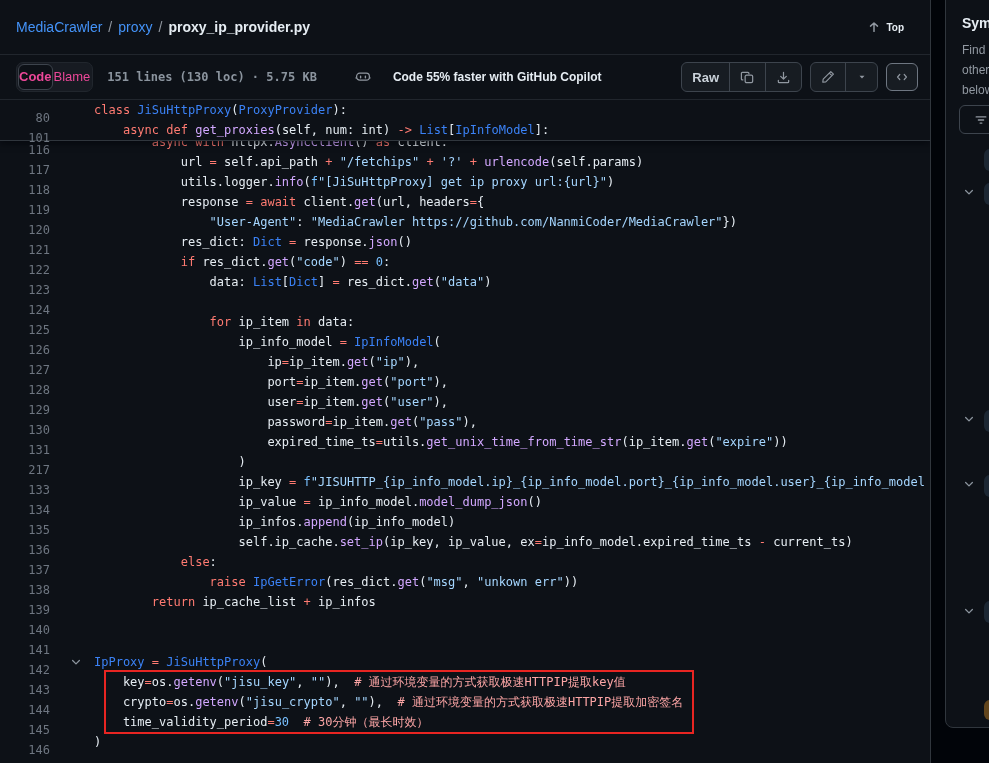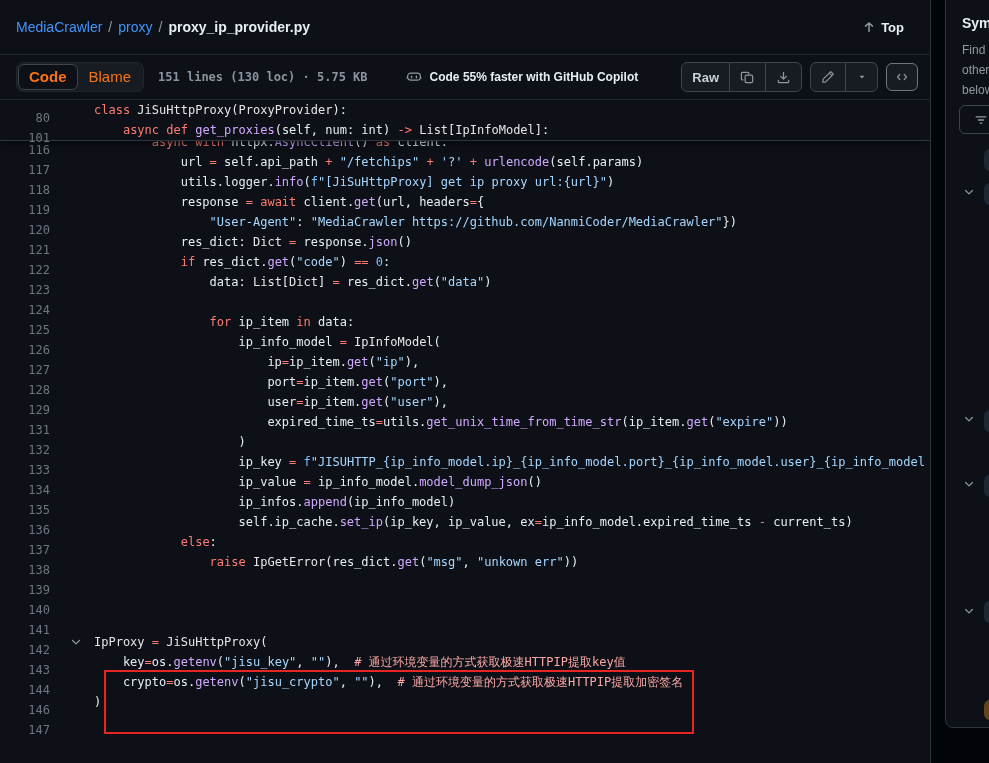--- a/index.html
+++ b/index.html
@@ -10,32 +10,32 @@
   .main { position:absolute; left:0; top:0; width:931px; height:763px;
           background:#0d1117; border-right:1px solid #30363d; }
 
   
   .crumb-row { height:55px; border-bottom:1px solid #21262d; display:flex; align-items:center;
                padding:0 16px; font-size:14px; position:relative; }
   .crumb-link { color:#4493f8; text-decoration:none; font-weight:400; cursor:pointer; }
   .crumb-sep { color:#9198a1; margin:0 6px; }
   .crumb-file { color:#e6edf3; font-weight:700; }
   .top-link { position:absolute; right:26px; display:flex; align-items:center; gap:5px;
-              color:#e6edf3; font-size:13px; font-weight:600; cursor:pointer; }
+              color:#e6edf3; font-size:10px; font-weight:600; cursor:pointer; }
   .top-link svg { color:#9198a1; }
 
   
   .toolbar { height:45px; border-bottom:1px solid #21262d; display:flex; align-items:center;
              padding:0 12px 0 16px; }
   .seg { display:flex; background:#171b22; border:1px solid #21262d; border-radius:7px; padding:1px; }
-  .seg-btn { padding:3px 10px; font-size:15px; border-radius:6px; color:#f97316; cursor:pointer;
+  .seg-btn { padding:3px 0; font-size:13px; border-radius:6px; color:#ec4899; cursor:pointer;
              border:1px solid transparent; line-height:18px; }
   .seg-btn.active { background:#0d1117; border-color:#3d444d; font-weight:600; }
   .file-info { margin-left:14px; font-size:12px; color:#8b949e; font-family:"DejaVu Sans Mono", monospace;font-weight:bold; }
-  .copilot { margin-left:38px; display:flex; align-items:center; gap:8px; font-size:12px; font-weight:600; }
+  .copilot { margin-left:38px; display:flex; align-items:center; gap:22px; font-size:12px; font-weight:600; }
   .copilot svg { color:#9198a1; }
   .tb-right { margin-left:auto; display:flex; align-items:center; gap:8px;padding-left:10px; }
   .btn-group { display:flex; border:1px solid #3d444d; border-radius:6px; overflow:hidden; background:#171c22; }
   .btn { display:flex; align-items:center; justify-content:center; height:28px; min-width:32px;
          padding:0 10px; color:#c9d1d9; font-size:13px; font-weight:600; cursor:pointer; }
   .btn + .btn { border-left:1px solid #3d444d; }
   .btn svg { color:#9198a1; }
   .icon-btn-solo { width:32px; height:28px; border:1px solid #6e7681; border-radius:6px;
                    background:#171c22; display:flex; align-items:center; justify-content:center; cursor:pointer; }
   .icon-btn-solo svg { color:#9198a1; }
@@ -48,21 +48,21 @@
   .gutter { width:58px; flex:0 0 58px; text-align:right; padding-right:8px; color:#6e7681;
             font-size:12px; cursor:pointer;margin-top:8px; }
   .expander { width:36px; flex:0 0 36px; display:flex; align-items:center; justify-content:center; }
   .expander svg { color:#8b949e; }
   .code-text { flex:1; overflow:hidden; }
   .sticky-block { position:absolute; left:0; top:0; width:100%; background:#0d1117; z-index:3;
                   border-bottom:1px solid #30363d; box-shadow:0 3px 6px rgba(1,4,9,.55); }
   .tk-pl  { color:#e6edf3; }
   .tk-kw  { color:#ff7b72; }
   .tk-fn  { color:#d2a8ff; }
-  .tk-cls { color:#e5e5e5; }
+  .tk-cls { color:#3b82f6; }
   .tk-str { color:#a5d6ff; }
   .tk-num { color:#79c0ff; }
   .tk-cmt { color:#fca5a5; }
 
   .annotation-box { position:absolute; left:104px; top:570px; width:590px; height:64px;
                     border:2px solid var(--annotation-red,#e82522); z-index:4; pointer-events:none; }
 
   
   .panel { position:absolute; left:945px; top:-8px; width:300px; height:736px;
            background:#0d1117; border:1px solid #30363d; border-radius:8px; }
@@ -155,36 +155,38 @@
         <div class="code-row"><span class="gutter">120</span><span class="expander"></span><span class="code-text"><span class="tk-pl">                </span><span class="tk-str">"User-Agent"</span><span class="tk-pl">: </span><span class="tk-str">"MediaCrawler https://github.com/NanmiCoder/MediaCrawler"</span><span class="tk-pl">})</span></span></div>
         <div class="code-row"><span class="gutter">121</span><span class="expander"></span><span class="code-text"><span class="tk-pl">            res_dict: </span><span class="tk-cls">Dict</span><span class="tk-pl"> </span><span class="tk-kw">=</span><span class="tk-pl"> response.</span><span class="tk-fn">json</span><span class="tk-pl">()</span></span></div>
         <div class="code-row"><span class="gutter">122</span><span class="expander"></span><span class="code-text"><span class="tk-pl">            </span><span class="tk-kw">if</span><span class="tk-pl"> res_dict.</span><span class="tk-fn">get</span><span class="tk-pl">(</span><span class="tk-str">"code"</span><span class="tk-pl">) </span><span class="tk-kw">==</span><span class="tk-pl"> </span><span class="tk-num">0</span><span class="tk-pl">:</span></span></div>
         <div class="code-row"><span class="gutter">123</span><span class="expander"></span><span class="code-text"><span class="tk-pl">                data: </span><span class="tk-cls">List</span><span class="tk-pl">[</span><span class="tk-cls">Dict</span><span class="tk-pl">] </span><span class="tk-kw">=</span><span class="tk-pl"> res_dict.</span><span class="tk-fn">get</span><span class="tk-pl">(</span><span class="tk-str">"data"</span><span class="tk-pl">)</span></span></div>
         <div class="code-row"><span class="gutter">124</span><span class="expander"></span></div>
         <div class="code-row"><span class="gutter">125</span><span class="expander"></span><span class="code-text"><span class="tk-pl">                </span><span class="tk-kw">for</span><span class="tk-pl"> ip_item </span><span class="tk-kw">in</span><span class="tk-pl"> data:</span></span></div>
         <div class="code-row"><span class="gutter">126</span><span class="expander"></span><span class="code-text"><span class="tk-pl">                    ip_info_model </span><span class="tk-kw">=</span><span class="tk-pl"> </span><span class="tk-cls">IpInfoModel</span><span class="tk-pl">(</span></span></div>
         <div class="code-row"><span class="gutter">127</span><span class="expander"></span><span class="code-text"><span class="tk-pl">                        ip</span><span class="tk-kw">=</span><span class="tk-pl">ip_item.</span><span class="tk-fn">get</span><span class="tk-pl">(</span><span class="tk-str">"ip"</span><span class="tk-pl">),</span></span></div>
         <div class="code-row"><span class="gutter">128</span><span class="expander"></span><span class="code-text"><span class="tk-pl">                        port</span><span class="tk-kw">=</span><span class="tk-pl">ip_item.</span><span class="tk-fn">get</span><span class="tk-pl">(</span><span class="tk-str">"port"</span><span class="tk-pl">),</span></span></div>
         <div class="code-row"><span class="gutter">129</span><span class="expander"></span><span class="code-text"><span class="tk-pl">                        user</span><span class="tk-kw">=</span><span class="tk-pl">ip_item.</span><span class="tk-fn">get</span><span class="tk-pl">(</span><span class="tk-str">"user"</span><span class="tk-pl">),</span></span></div>
+        <div class="code-row"><span class="gutter">130</span><span class="expander"></span><span class="code-text"><span class="tk-pl">                        password</span><span class="tk-kw">=</span><span class="tk-pl">ip_item.</span><span class="tk-fn">get</span><span class="tk-pl">(</span><span class="tk-str">"pass"</span><span class="tk-pl">),</span></span></div>
         <div class="code-row"><span class="gutter">131</span><span class="expander"></span><span class="code-text"><span class="tk-pl">                        expired_time_ts</span><span class="tk-kw">=</span><span class="tk-pl">utils.</span><span class="tk-fn">get_unix_time_from_time_str</span><span class="tk-pl">(ip_item.</span><span class="tk-fn">get</span><span class="tk-pl">(</span><span class="tk-str">"expire"</span><span class="tk-pl">))</span></span></div>
-        <div class="code-row"><span class="gutter">132</span><span class="expander"></span><span class="code-text"><span class="tk-pl">                    )</span></span></div>
+        <div class="code-row"><span class="gutter">217</span><span class="expander"></span><span class="code-text"><span class="tk-pl">                    )</span></span></div>
         <div class="code-row"><span class="gutter">133</span><span class="expander"></span><span class="code-text"><span class="tk-pl">                    ip_key </span><span class="tk-kw">=</span><span class="tk-pl"> </span><span class="tk-num">f</span><span class="tk-str">"JISUHTTP_{ip_info_model.ip}_{ip_info_model.port}_{ip_info_model.user}_{ip_info_model</span></span></div>
         <div class="code-row"><span class="gutter">134</span><span class="expander"></span><span class="code-text"><span class="tk-pl">                    ip_value </span><span class="tk-kw">=</span><span class="tk-pl"> ip_info_model.</span><span class="tk-fn">model_dump_json</span><span class="tk-pl">()</span></span></div>
         <div class="code-row"><span class="gutter">135</span><span class="expander"></span><span class="code-text"><span class="tk-pl">                    ip_infos.</span><span class="tk-fn">append</span><span class="tk-pl">(ip_info_model)</span></span></div>
         <div class="code-row"><span class="gutter">136</span><span class="expander"></span><span class="code-text"><span class="tk-pl">                    self.ip_cache.</span><span class="tk-fn">set_ip</span><span class="tk-pl">(ip_key, ip_value, ex</span><span class="tk-kw">=</span><span class="tk-pl">ip_info_model.expired_time_ts </span><span class="tk-kw">-</span><span class="tk-pl"> current_ts)</span></span></div>
         <div class="code-row"><span class="gutter">137</span><span class="expander"></span><span class="code-text"><span class="tk-pl">            </span><span class="tk-kw">else</span><span class="tk-pl">:</span></span></div>
         <div class="code-row"><span class="gutter">138</span><span class="expander"></span><span class="code-text"><span class="tk-pl">                </span><span class="tk-kw">raise</span><span class="tk-pl"> </span><span class="tk-cls">IpGetError</span><span class="tk-pl">(res_dict.</span><span class="tk-fn">get</span><span class="tk-pl">(</span><span class="tk-str">"msg"</span><span class="tk-pl">, </span><span class="tk-str">"unkown err"</span><span class="tk-pl">))</span></span></div>
-        <div class="code-row"><span class="gutter">139</span><span class="expander"></span></div>
+        <div class="code-row"><span class="gutter">139</span><span class="expander"></span><span class="code-text"><span class="tk-pl">        </span><span class="tk-kw">return</span><span class="tk-pl"> ip_cache_list </span><span class="tk-kw">+</span><span class="tk-pl"> ip_infos</span></span></div>
         <div class="code-row"><span class="gutter">140</span><span class="expander"></span><span class="code-text"></span></div>
         <div class="code-row"><span class="gutter">141</span><span class="expander"></span><span class="code-text"></span></div>
         <div class="code-row"><span class="gutter">142</span><span class="expander"><svg width="12" height="12" viewBox="0 0 16 16" fill="none" stroke="currentColor" stroke-width="1.7" stroke-linecap="round" stroke-linejoin="round">
               <path d="M3.5 6l4.5 4.5L12.5 6"></path>
             </svg></span><span class="code-text"><span class="tk-cls">IpProxy</span><span class="tk-pl"> </span><span class="tk-kw">=</span><span class="tk-pl"> </span><span class="tk-cls">JiSuHttpProxy</span><span class="tk-pl">(</span></span></div>
         <div class="code-row"><span class="gutter">143</span><span class="expander"></span><span class="code-text"><span class="tk-pl">    key</span><span class="tk-kw">=</span><span class="tk-pl">os.</span><span class="tk-fn">getenv</span><span class="tk-pl">(</span><span class="tk-str">"jisu_key"</span><span class="tk-pl">, </span><span class="tk-str">""</span><span class="tk-pl">),  </span><span class="tk-cmt"># 通过环境变量的方式获取极速HTTPIP提取key值</span></span></div>
         <div class="code-row"><span class="gutter">144</span><span class="expander"></span><span class="code-text"><span class="tk-pl">    crypto</span><span class="tk-kw">=</span><span class="tk-pl">os.</span><span class="tk-fn">getenv</span><span class="tk-pl">(</span><span class="tk-str">"jisu_crypto"</span><span class="tk-pl">, </span><span class="tk-str">""</span><span class="tk-pl">),  </span><span class="tk-cmt"># 通过环境变量的方式获取极速HTTPIP提取加密签名</span></span></div>
+        <div class="code-row"><span class="gutter">145</span><span class="expander"></span><span class="code-text"><span class="tk-pl">    time_validity_period</span><span class="tk-kw">=</span><span class="tk-num">30</span><span class="tk-pl">  </span><span class="tk-cmt"># 30分钟（最长时效）</span></span></div>
         <div class="code-row"><span class="gutter">146</span><span class="expander"></span><span class="code-text"><span class="tk-pl">)</span></span></div>
         <div class="code-row"><span class="gutter">147</span><span class="expander"></span><span class="code-text"></span></div>
       </div>
     <div class="sticky-block">
         <div class="code-row"><span class="gutter">80</span><span class="expander"></span><span class="code-text"><span class="tk-kw">class</span><span class="tk-pl"> </span><span class="tk-cls">JiSuHttpProxy</span><span class="tk-pl">(</span><span class="tk-cls">ProxyProvider</span><span class="tk-pl">):</span></span></div>
         <div class="code-row"><span class="gutter">101</span><span class="expander"></span><span class="code-text"><span class="tk-pl">    </span><span class="tk-kw">async</span><span class="tk-pl"> </span><span class="tk-kw">def</span><span class="tk-pl"> </span><span class="tk-fn">get_proxies</span><span class="tk-pl">(self, num: int) </span><span class="tk-kw">-&gt;</span><span class="tk-pl"> </span><span class="tk-cls">List</span><span class="tk-pl">[</span><span class="tk-cls">IpInfoModel</span><span class="tk-pl">]:</span></span></div>
       </div>
     <div class="annotation-box"></div>
   </div>
 </div>

